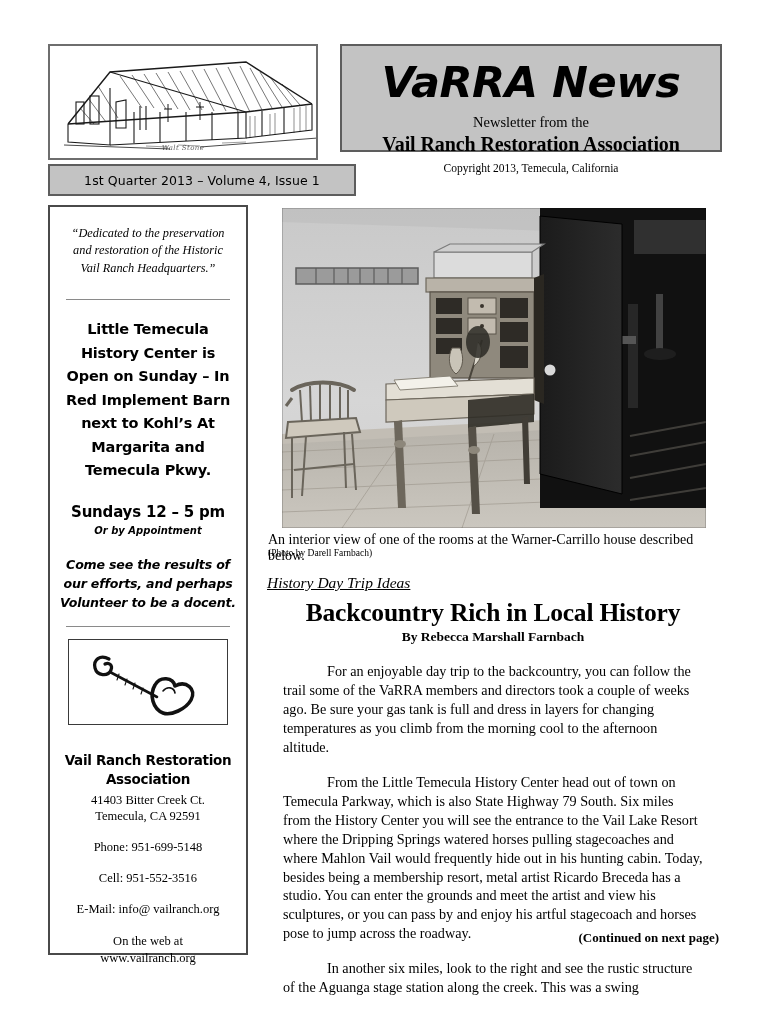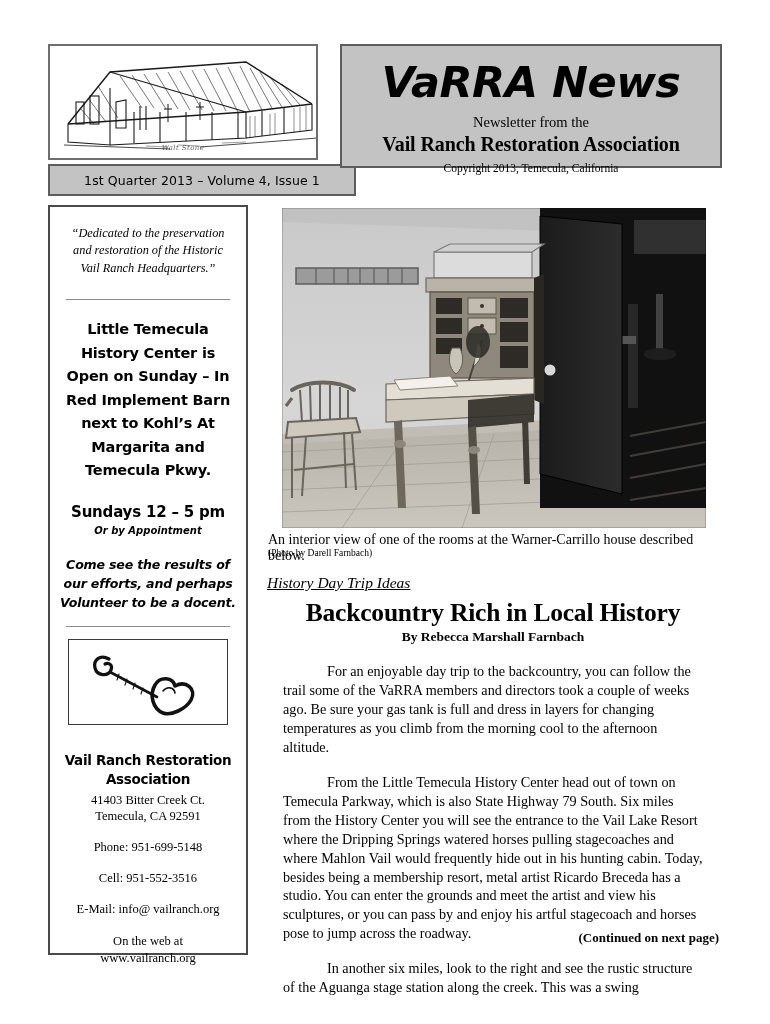--- a/index.html
+++ b/index.html
@@ -59,21 +59,21 @@
     justify-content: center;
     font-family: "DejaVu Sans", sans-serif;
     font-size: 12.5px;
     color: #000;
     letter-spacing: .1px;
   }
 
   .masthead {
     position: absolute;
     left: 340px; top: 44px;
-    width: 382px; height: 124px;
+    width: 382px; height: 108px;
     background: #c3c3c3;
     border: 2px solid #5d5d5d;
     box-sizing: border-box;
     text-align: center;
     padding-top: 10px;
   }
   .masthead-title {
     font-family: "DejaVu Sans", sans-serif;
     font-style: italic;
     font-weight: bold;

